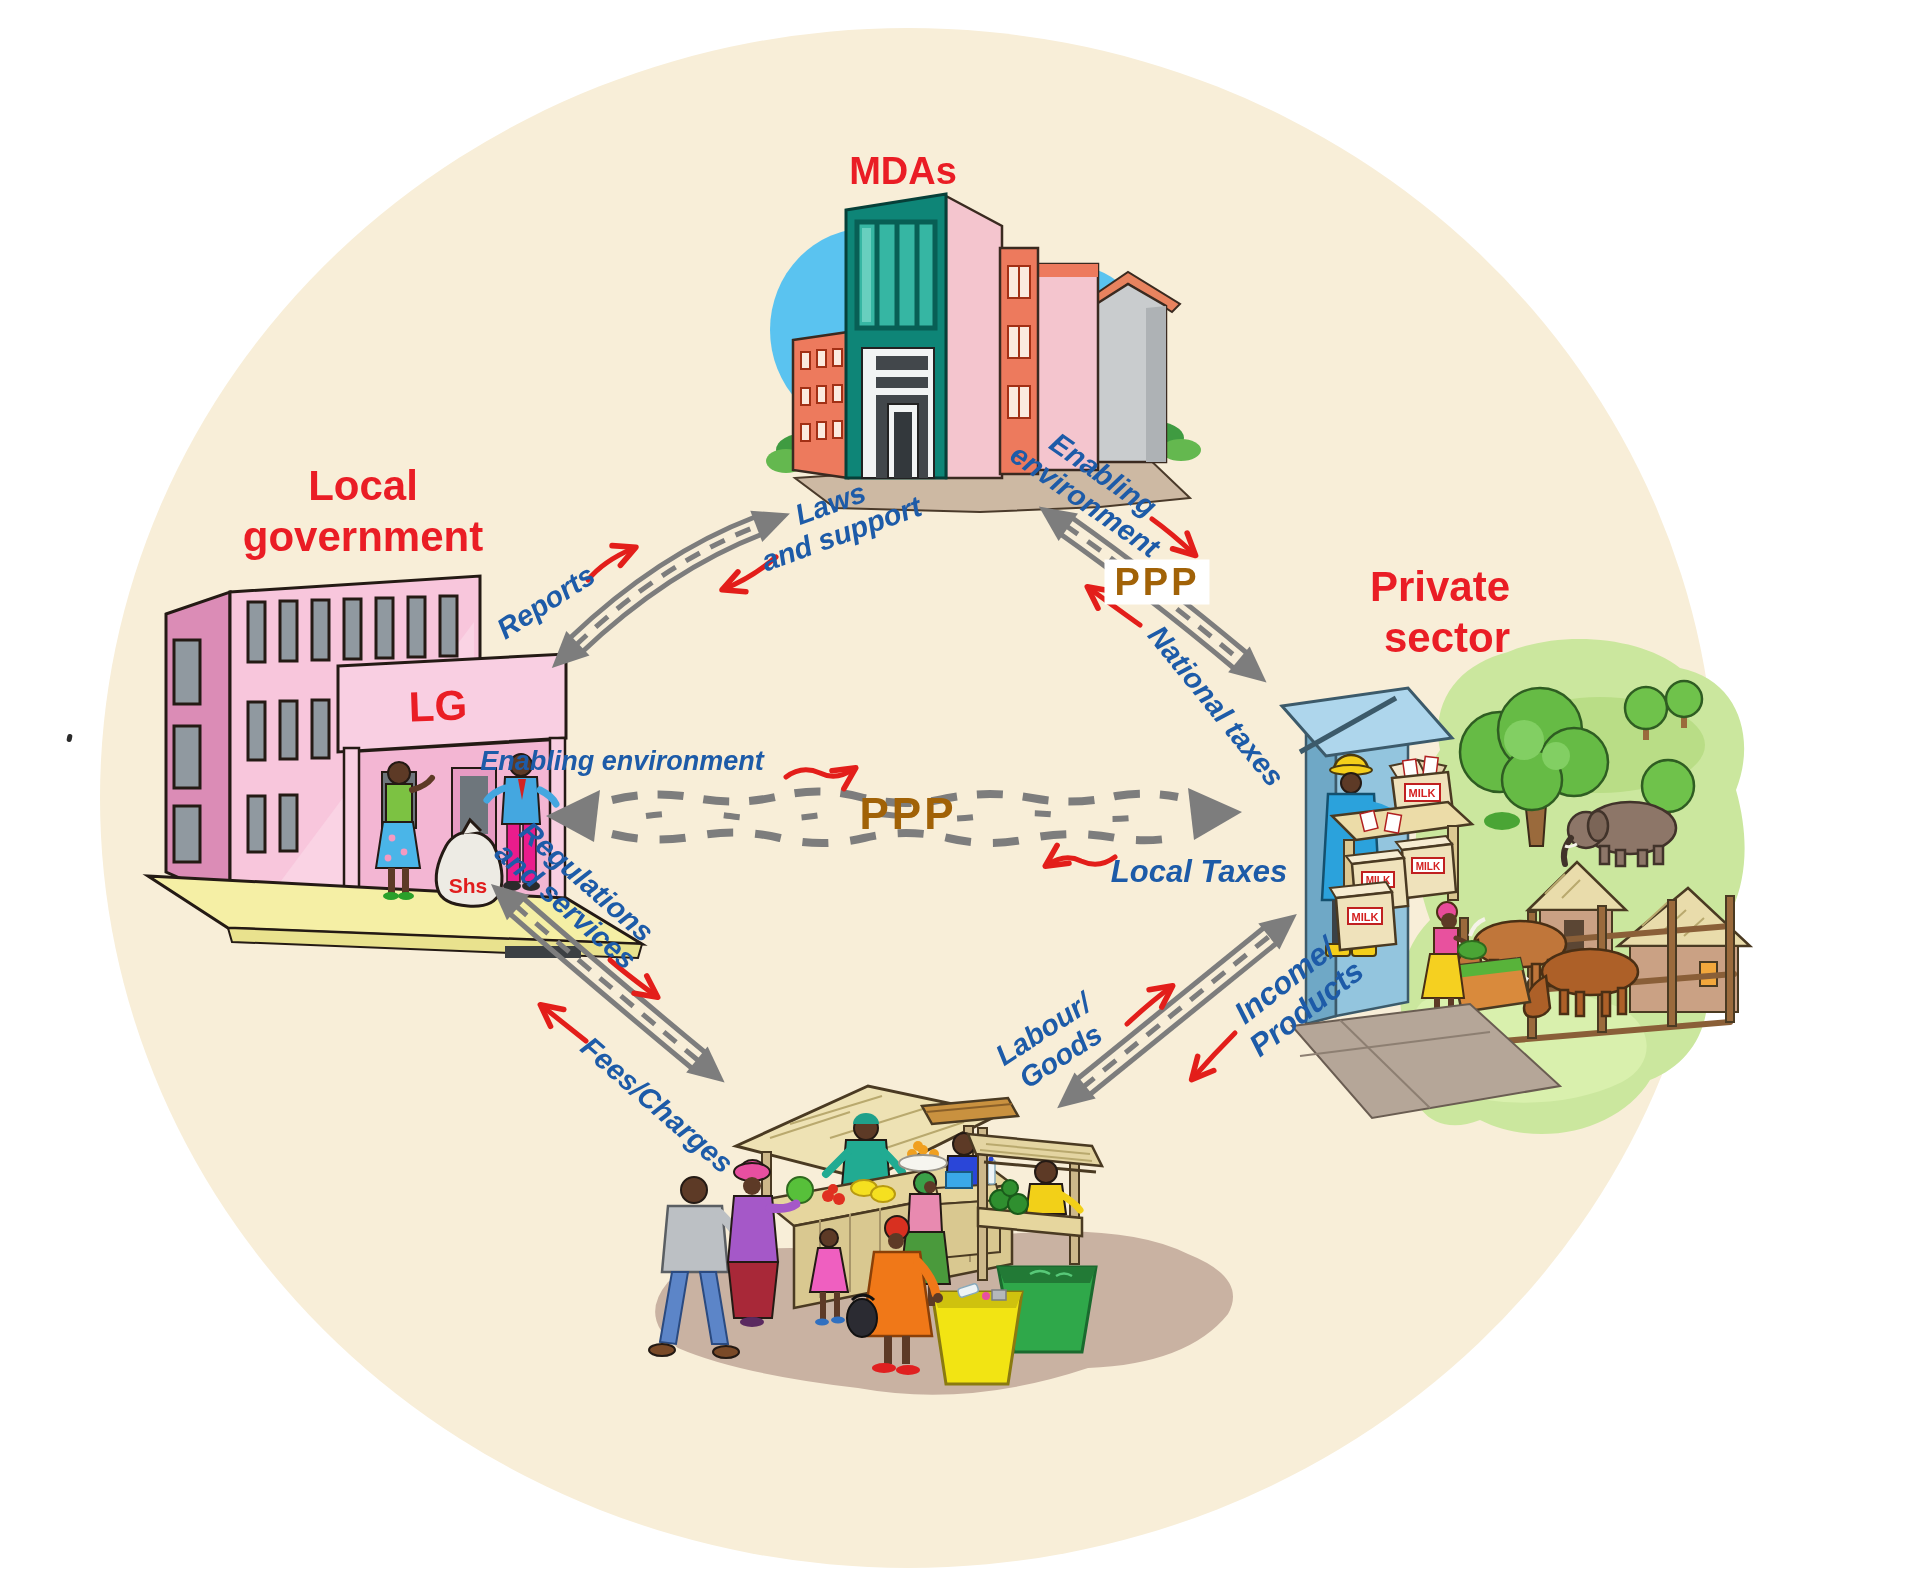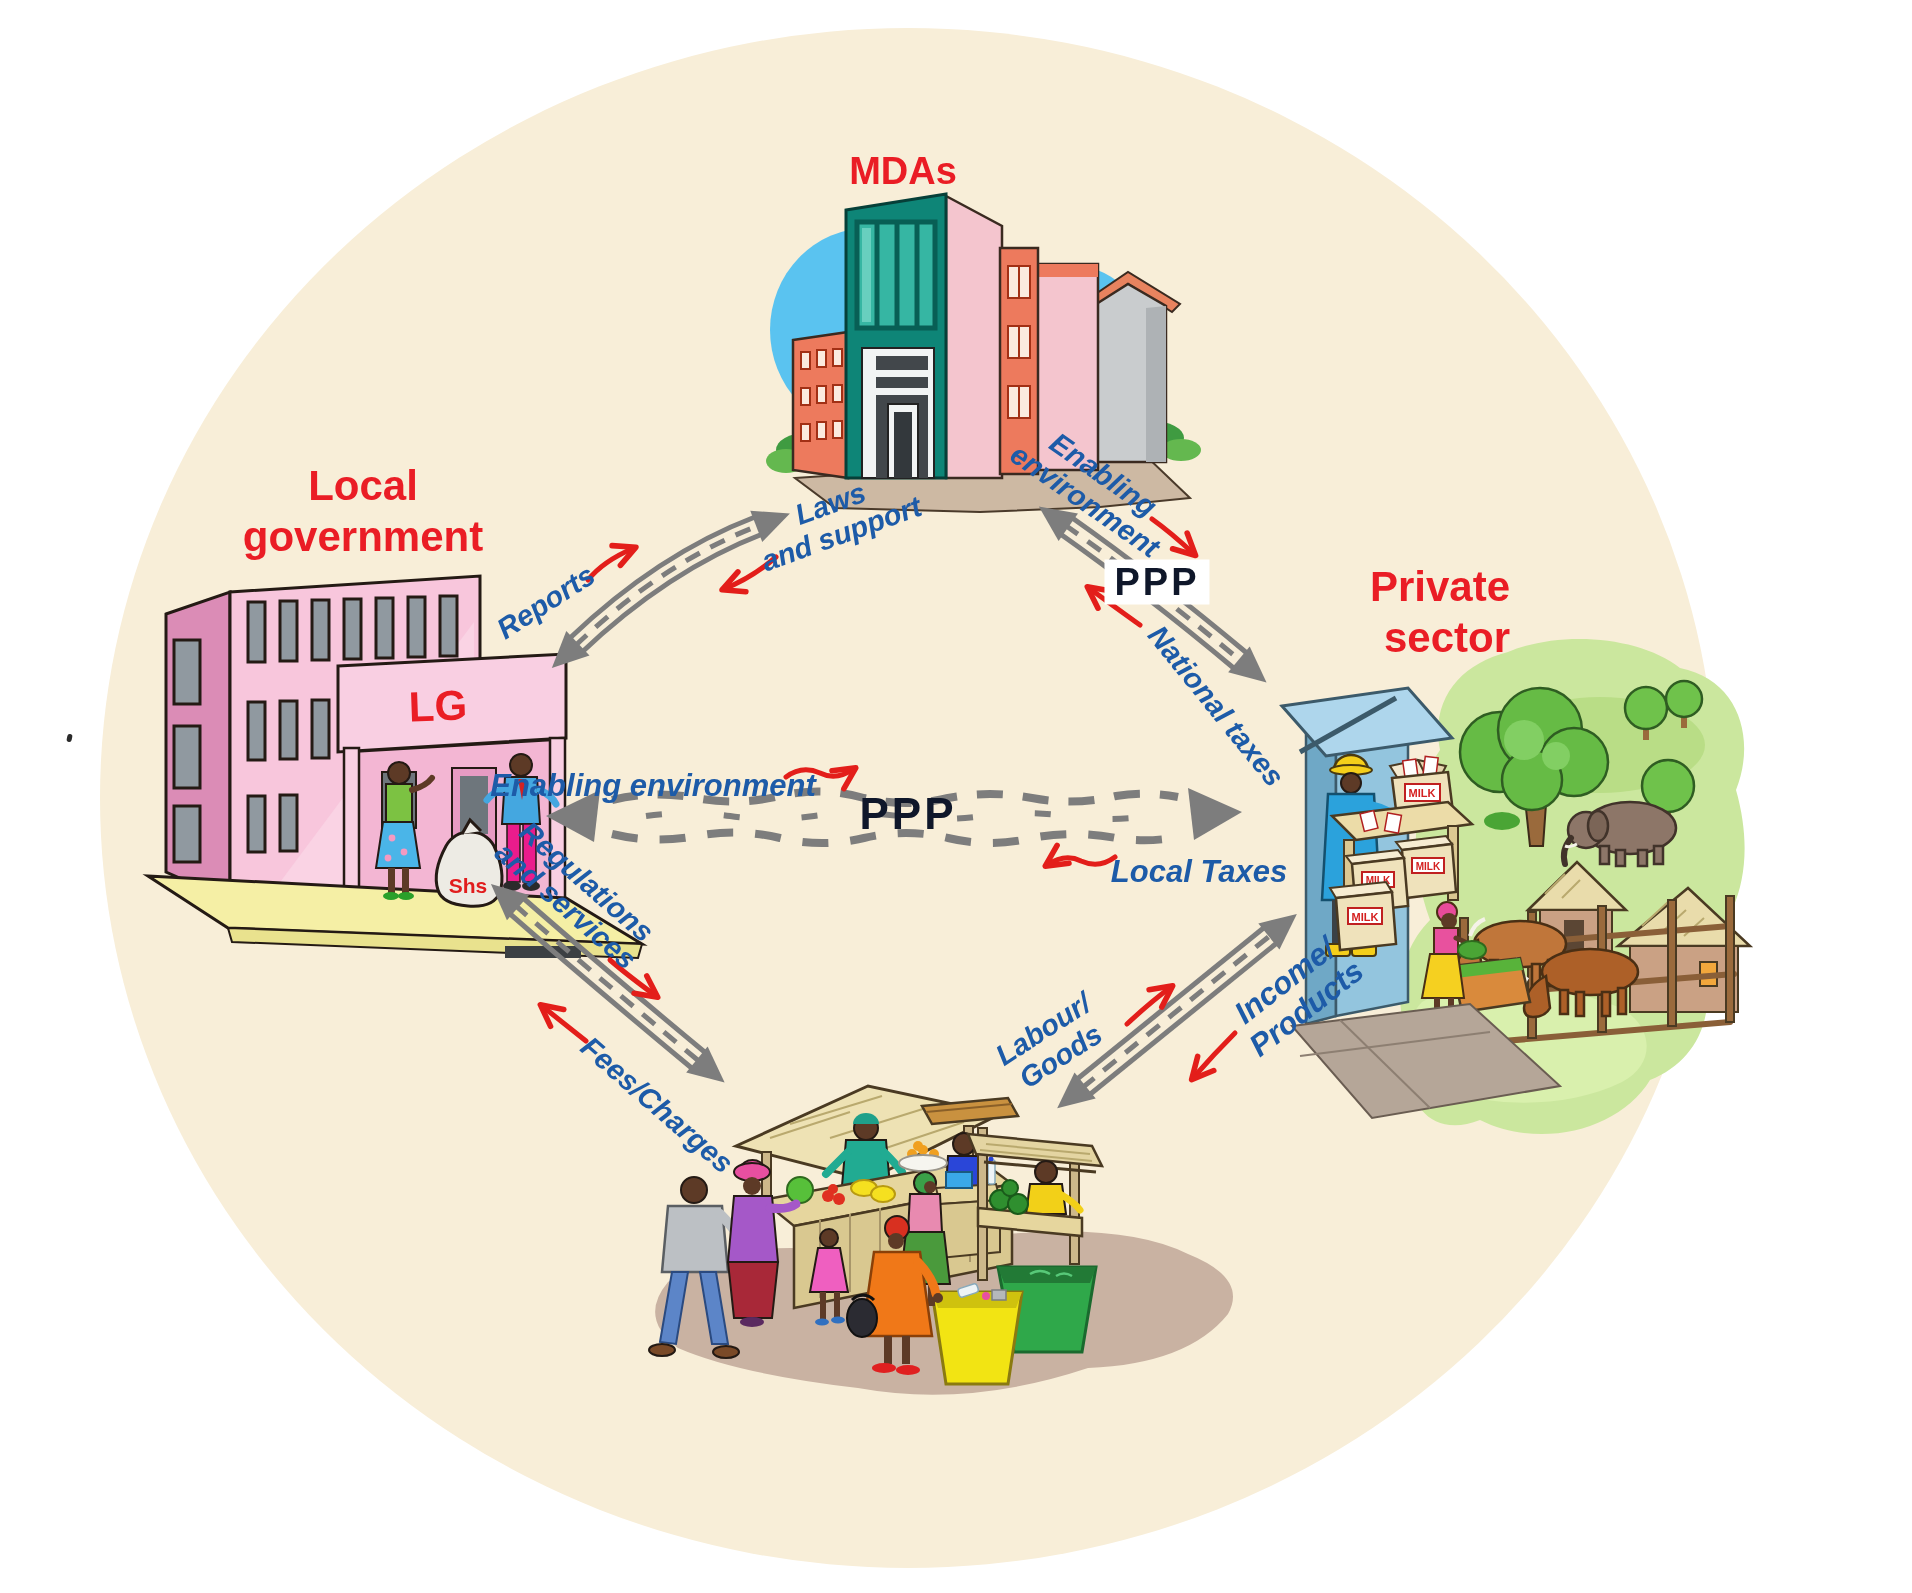--- a/index.html
+++ b/index.html
@@ -5,21 +5,21 @@
   html,body{margin:0;padding:0;background:#ffffff;}
   .canvas{position:relative;width:1912px;height:1593px;background:#ffffff;overflow:hidden;
           font-family:"Liberation Sans",sans-serif;}
   .bg-ellipse{position:absolute;left:100px;top:28px;width:1616px;height:1540px;
           border-radius:50%;background:#f8eed8;}
   .art{position:absolute;left:0;top:0;}
   .lbl{position:absolute;color:#1d5ba8;font-weight:bold;font-style:italic;
        white-space:nowrap;text-align:center;line-height:1.12;}
   .title{position:absolute;color:#ea1d25;font-weight:bold;font-style:normal;
        white-space:nowrap;text-align:center;line-height:1.22;}
-  .ppp{position:absolute;color:#0f172a;font-weight:bold;font-style:normal;
+  .ppp{position:absolute;color:#a16207;font-weight:bold;font-style:normal;
        letter-spacing:3px;white-space:nowrap;}
   .ppp.boxed{background:#ffffff;padding:1px 10px;}
   .lbl span,.title span{display:block;}
   .stray{position:absolute;left:67px;top:734px;width:5px;height:8px;border-radius:3px;
        background:#2b2b2b;transform:rotate(12deg);}
 </style>
 </head>
 <body>
 
 <div class="canvas">
@@ -497,21 +497,21 @@
 
   <div class="lbl" style="left:1094px;top:488px;font-size:29px;transform:translate(-50%,-50%) rotate(35deg);">
     <span>Enabling</span>
     <span>environment</span>
   </div>
 
   <div class="ppp boxed" style="left:1157px;top:582px;font-size:38px;transform:translate(-50%,-50%);">PPP</div>
 
   <div class="lbl" style="left:1216px;top:706px;font-size:29px;transform:translate(-50%,-50%) rotate(51deg);">National taxes</div>
 
-  <div class="lbl" style="left:653px;top:761px;font-size:31px;transform:translate(-50%,-50%);margin-top:25px;">Enabling environment</div>
+  <div class="lbl" style="left:622px;top:761px;font-size:27px;transform:translate(-50%,-50%);">Enabling environment</div>
 
   <div class="ppp" style="left:908px;top:814px;font-size:44px;transform:translate(-50%,-50%);">PPP</div>
 
   <div class="lbl" style="left:1199px;top:872px;font-size:31px;transform:translate(-50%,-50%);">Local Taxes</div>
 
   <div class="lbl" style="left:576px;top:894px;font-size:29px;transform:translate(-50%,-50%) rotate(41deg);">
     <span>Regulations</span>
     <span>and services</span>
   </div>
 

